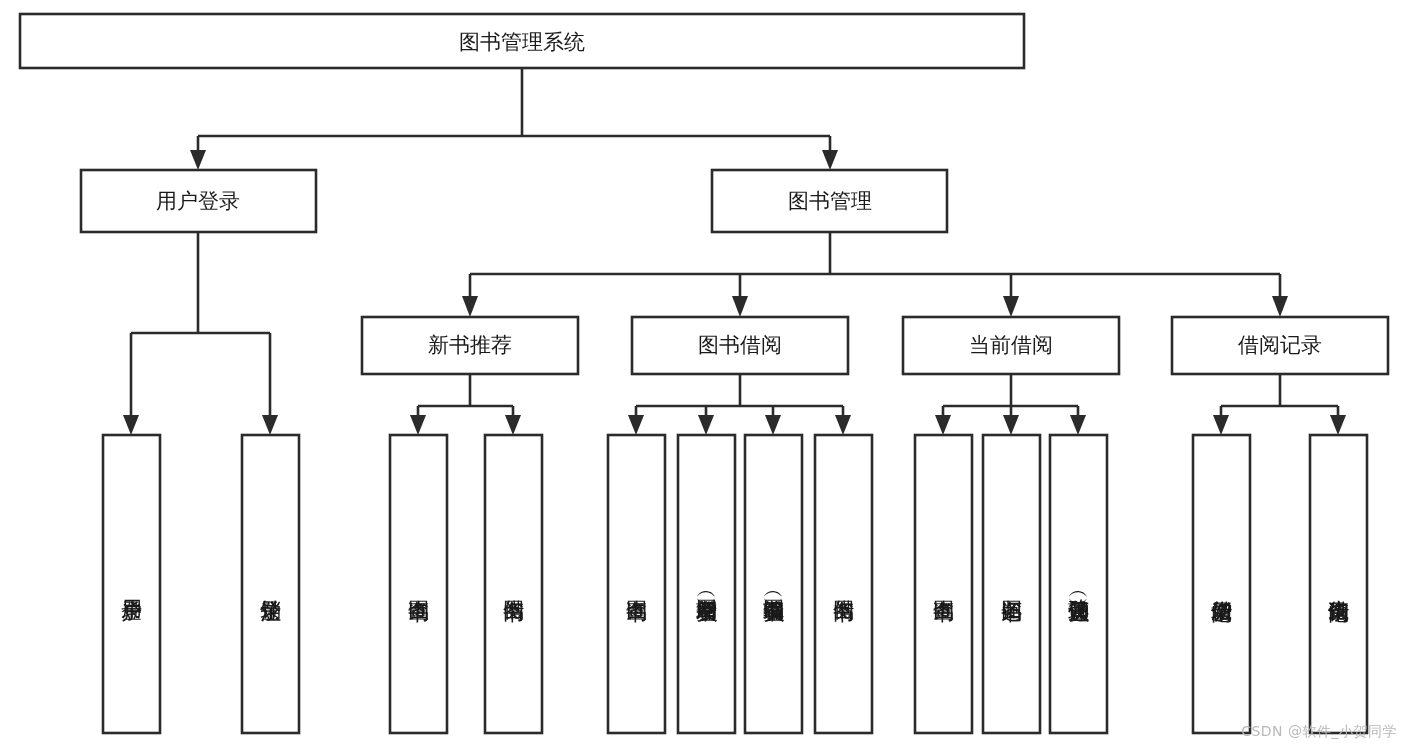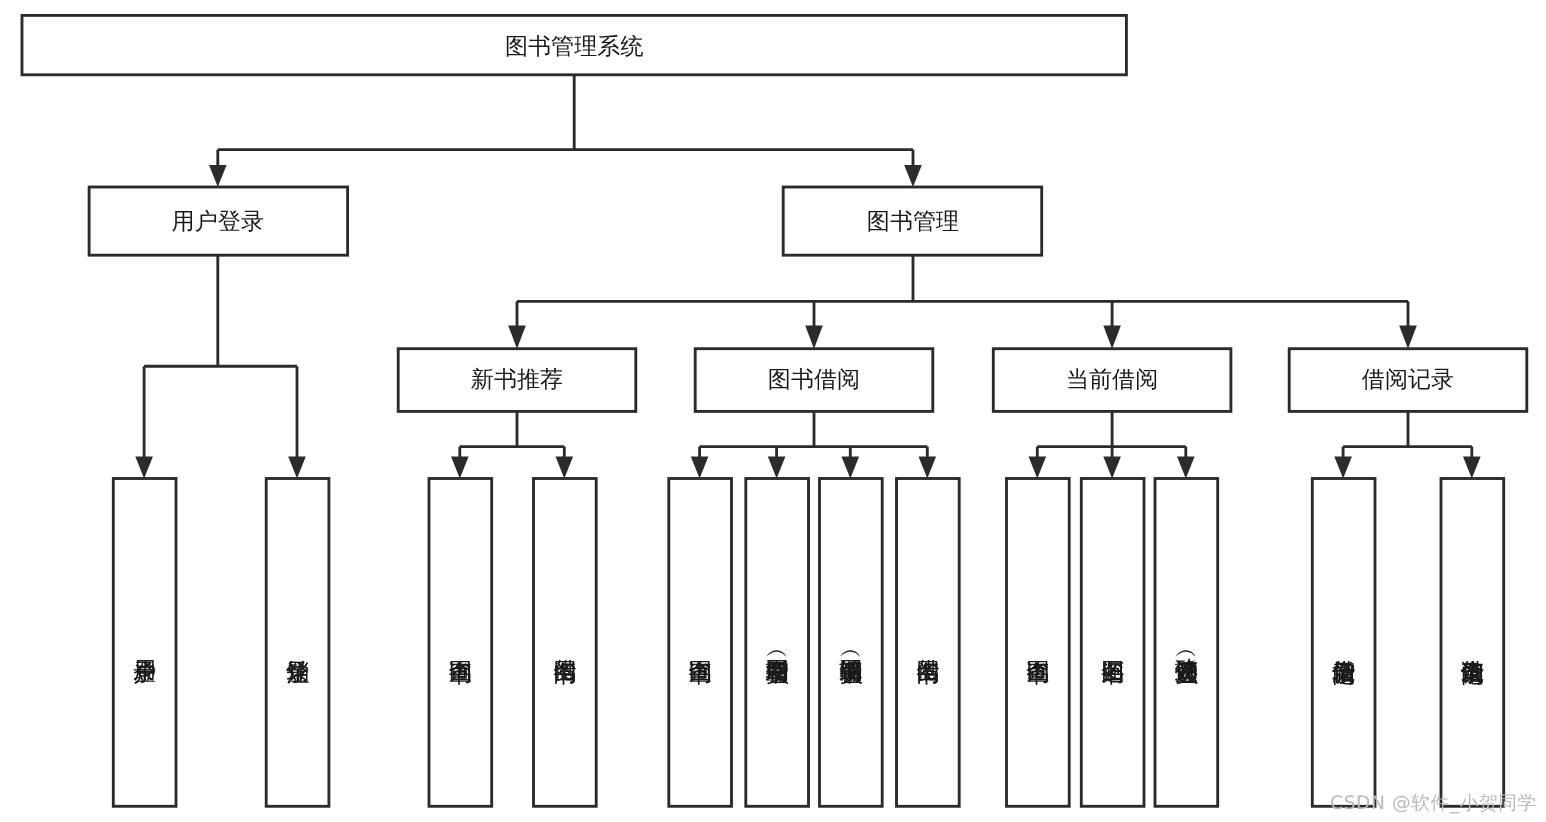--- a/index.html
+++ b/index.html
@@ -64,21 +64,21 @@
     display: flex;
     align-items: center;
     justify-content: center;
     pointer-events: none;
   }
   .watermark {
     position: absolute;
     right: 8px;
     bottom: 6px;
     font-family: "DejaVu Sans", "Liberation Sans", sans-serif;
-    font-size: 17px;
+    font-size: 14px;
     color: #b9b9b9;
     white-space: nowrap;
     letter-spacing: 0.5px;
   }
 </style>
 </head>
 <body>
 
 <div id="diagram-root">
 

